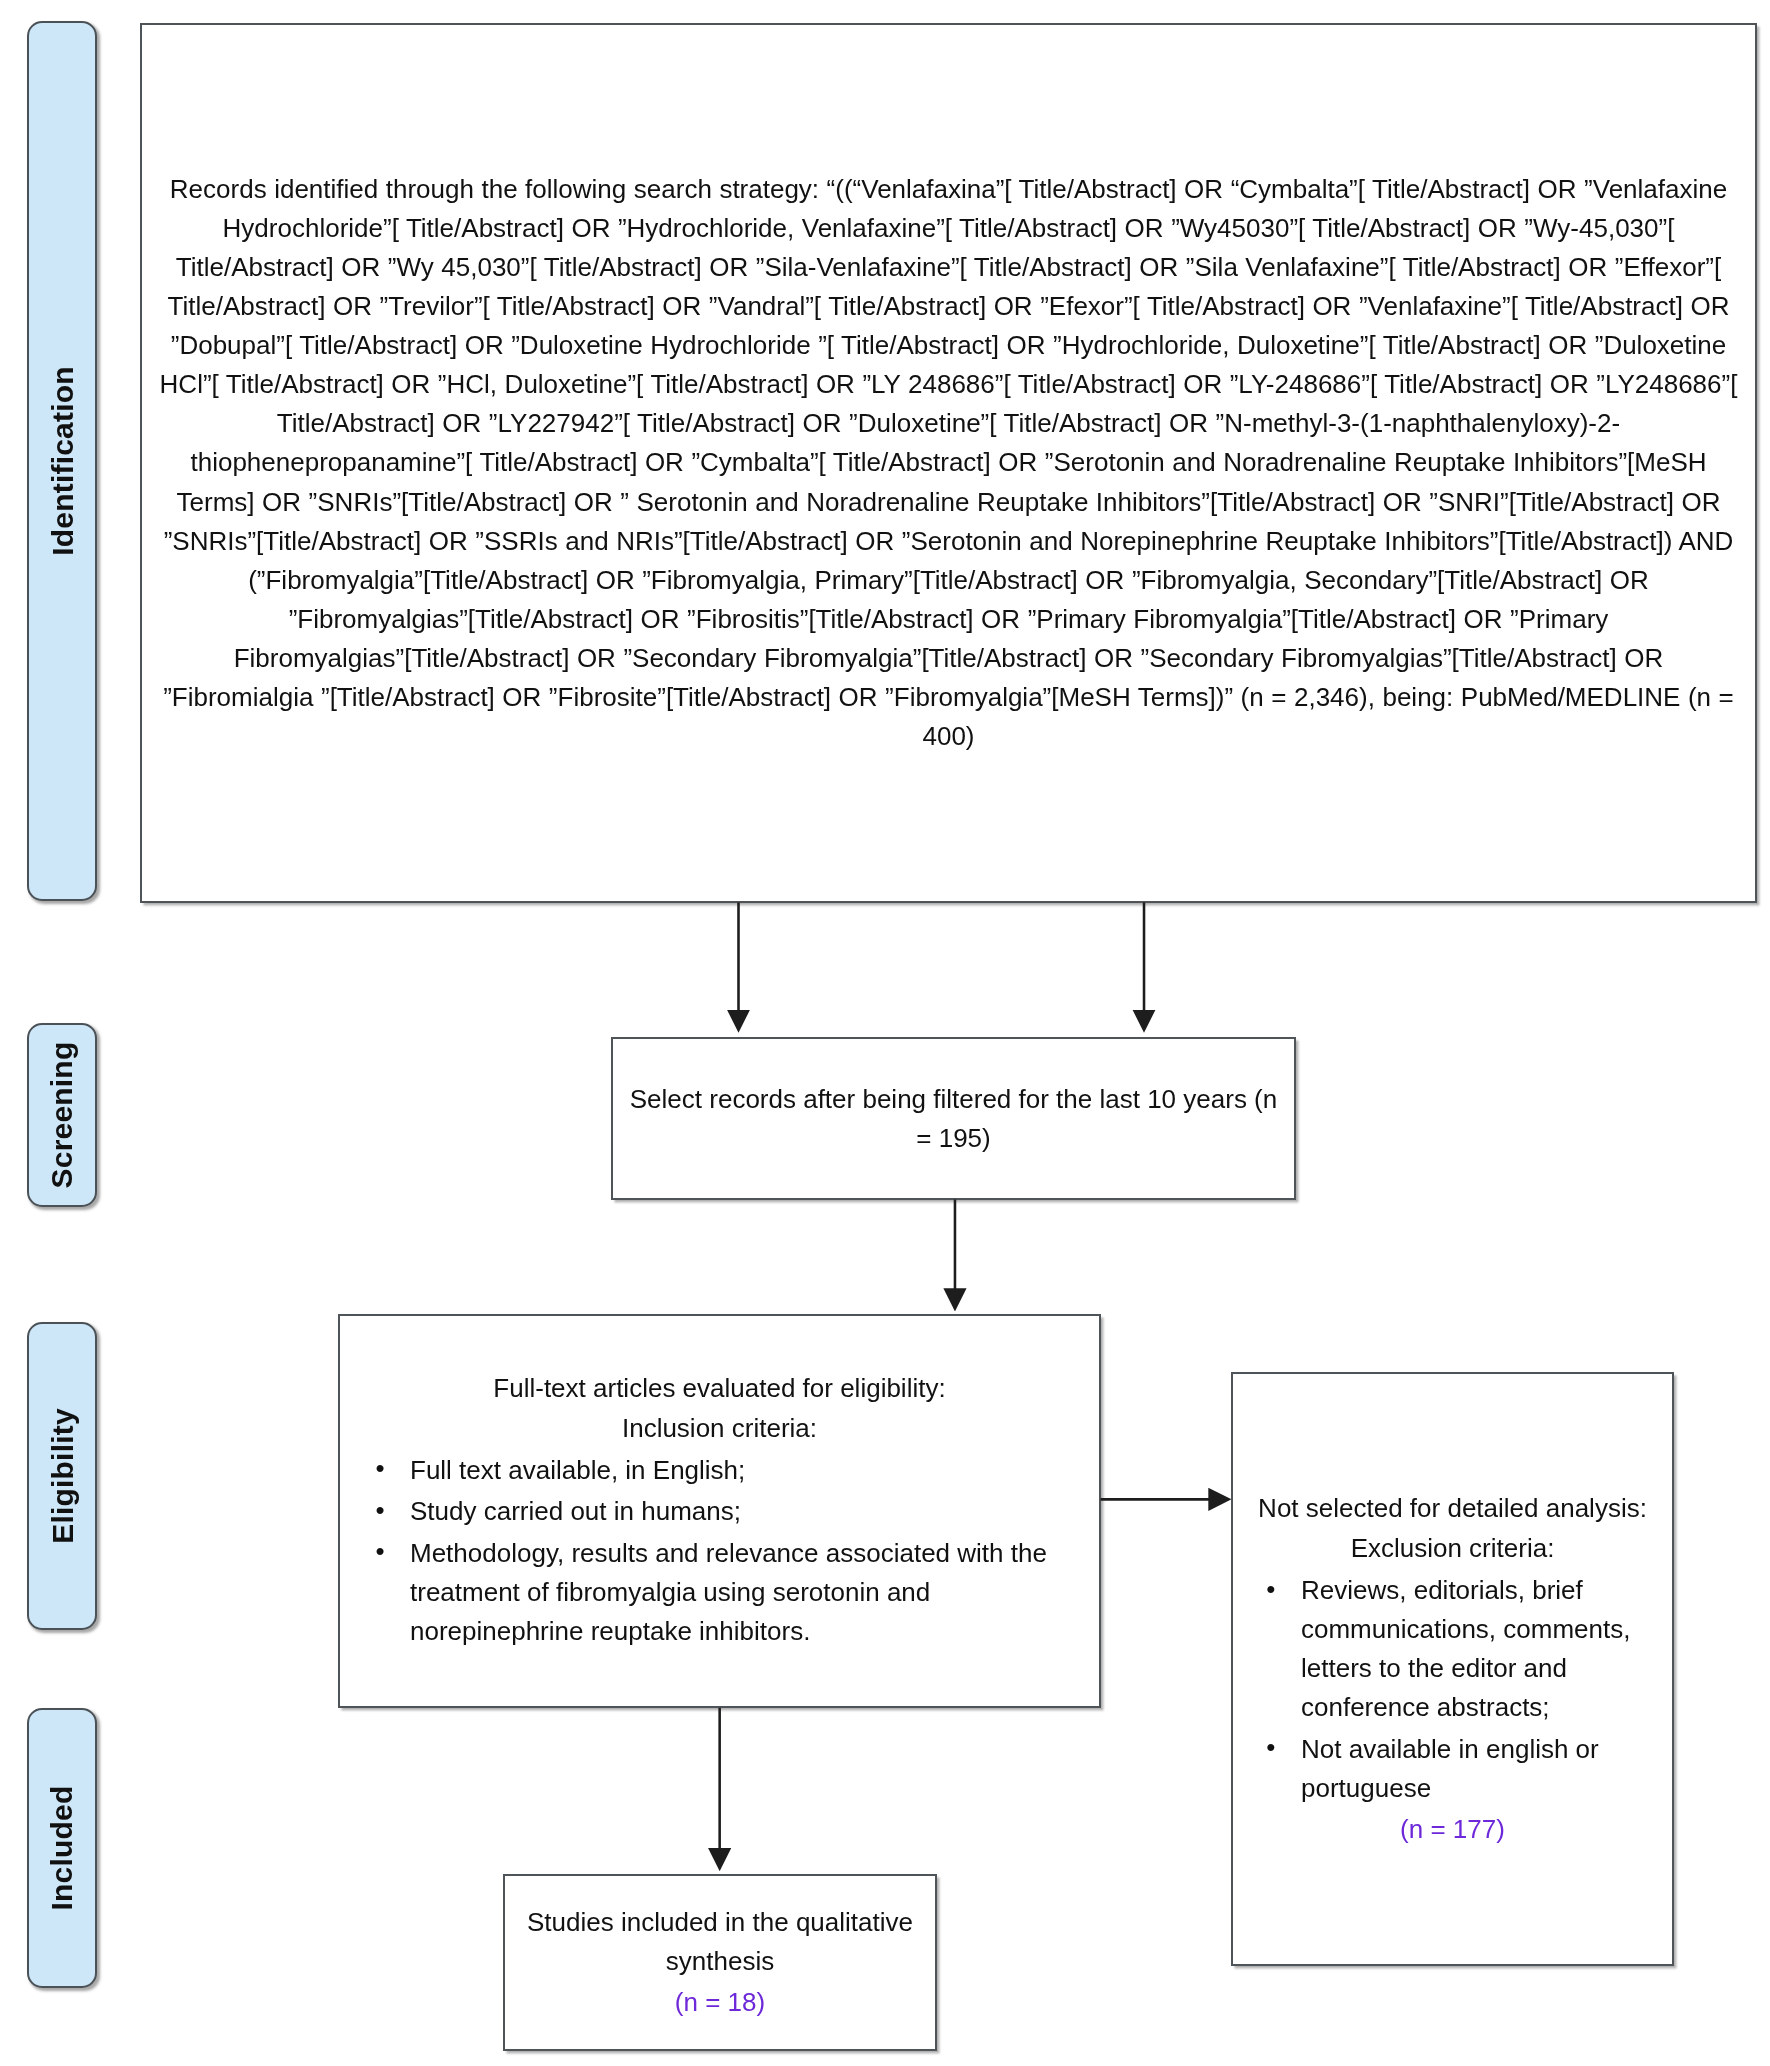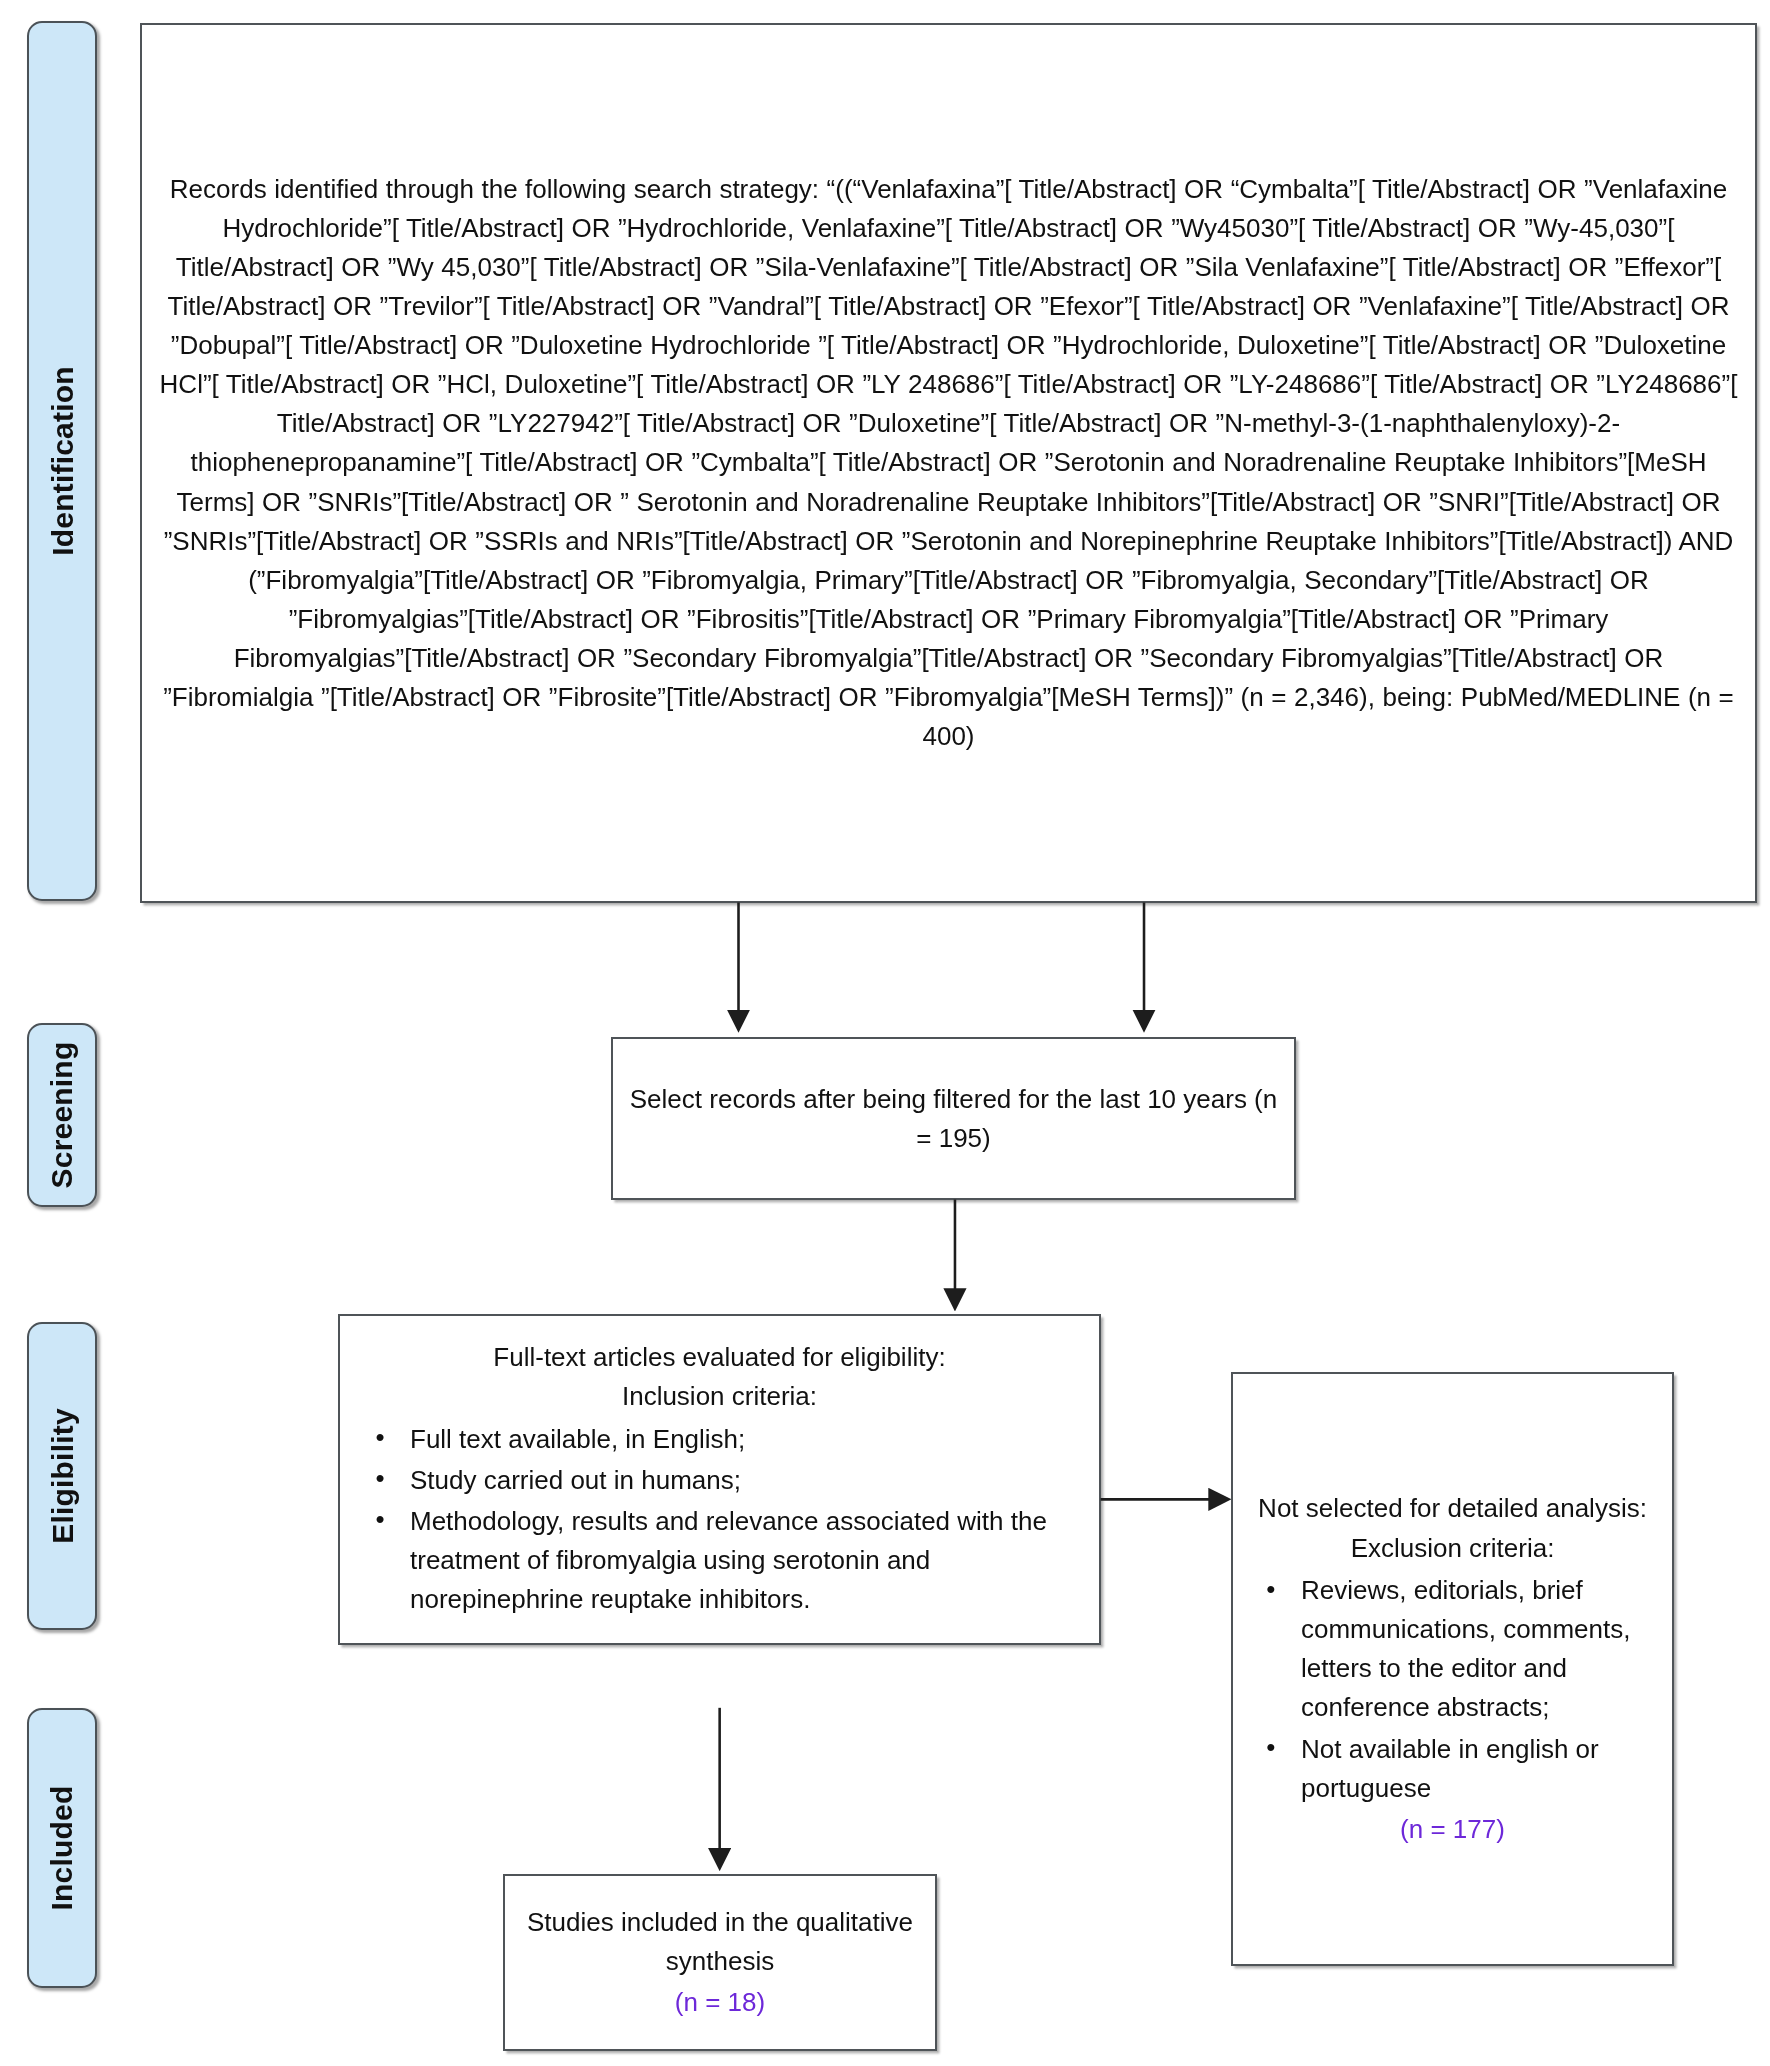--- a/index.html
+++ b/index.html
@@ -155,21 +155,21 @@
       <div class="para">Records identified through the following search strategy: “((“Venlafaxina”[ Title/Abstract] OR “Cymbalta”[ Title/Abstract] OR ”Venlafaxine Hydrochloride”[ Title/Abstract] OR ”Hydrochloride, Venlafaxine”[ Title/Abstract] OR ”Wy45030”[ Title/Abstract] OR ”Wy-45,030”[ Title/Abstract] OR ”Wy 45,030”[ Title/Abstract] OR ”Sila-Venlafaxine”[ Title/Abstract] OR ”Sila Venlafaxine”[ Title/Abstract] OR ”Effexor”[ Title/Abstract] OR ”Trevilor”[ Title/Abstract] OR ”Vandral”[ Title/Abstract] OR ”Efexor”[ Title/Abstract] OR ”Venlafaxine”[ Title/Abstract] OR ”Dobupal”[ Title/Abstract] OR ”Duloxetine Hydrochloride ”[ Title/Abstract] OR ”Hydrochloride, Duloxetine”[ Title/Abstract] OR ”Duloxetine HCl”[ Title/Abstract] OR ”HCl, Duloxetine”[ Title/Abstract] OR ”LY 248686”[ Title/Abstract] OR ”LY-248686”[ Title/Abstract] OR ”LY248686”[ Title/Abstract] OR ”LY227942”[ Title/Abstract] OR ”Duloxetine”[ Title/Abstract] OR ”N-methyl-3-(1-naphthalenyloxy)-2-thiophenepropanamine”[ Title/Abstract] OR ”Cymbalta”[ Title/Abstract] OR ”Serotonin and Noradrenaline Reuptake Inhibitors”[MeSH Terms] OR ”SNRIs”[Title/Abstract] OR ” Serotonin and Noradrenaline Reuptake Inhibitors”[Title/Abstract] OR ”SNRI”[Title/Abstract] OR ”SNRIs”[Title/Abstract] OR ”SSRIs and NRIs”[Title/Abstract] OR ”Serotonin and Norepinephrine Reuptake Inhibitors”[Title/Abstract]) AND (”Fibromyalgia”[Title/Abstract] OR ”Fibromyalgia, Primary”[Title/Abstract] OR ”Fibromyalgia, Secondary”[Title/Abstract] OR ”Fibromyalgias”[Title/Abstract] OR ”Fibrositis”[Title/Abstract] OR ”Primary Fibromyalgia”[Title/Abstract] OR ”Primary Fibromyalgias”[Title/Abstract] OR ”Secondary Fibromyalgia”[Title/Abstract] OR ”Secondary Fibromyalgias”[Title/Abstract] OR ”Fibromialgia ”[Title/Abstract] OR ”Fibrosite”[Title/Abstract] OR ”Fibromyalgia”[MeSH Terms])” (n = 2,346), being: PubMed/MEDLINE (n = 400)</div>
     </div>
   </div>
 
   <div class="box" id="screening-box" style="left:591px; top:1037px; width:685px; height:163px;margin-left:20px;">
     <div class="box-inner">
       <div class="para">Select records after being filtered for the last 10 years (n = 195)</div>
     </div>
   </div>
 
-  <div class="box" id="eligibility-box" style="left:338px; top:1314px; width:763px; height:331px;">
+  <div class="box" id="eligibility-box" style="left:338px; top:1314px; width:763px; height:394px;">
     <div class="box-inner">
       <div class="heading-line">Full-text articles evaluated for eligibility:</div>
       <div class="heading-line">Inclusion criteria:</div>
       <ul class="criteria">
         <li>Full text available, in English;</li>
         <li>Study carried out in humans;</li>
         <li>Methodology, results and relevance associated with the treatment of fibromyalgia using serotonin and norepinephrine reuptake inhibitors.</li>
       </ul>
     </div>
   </div>

